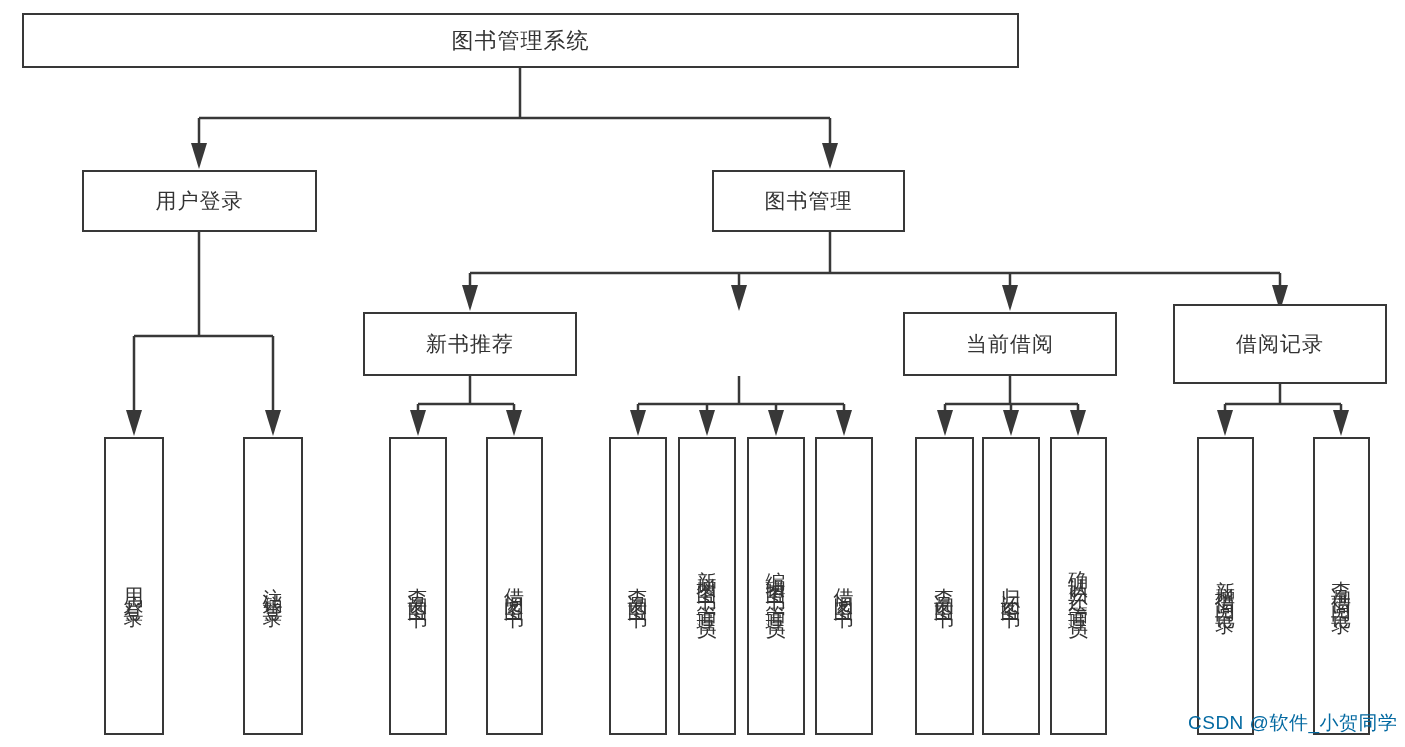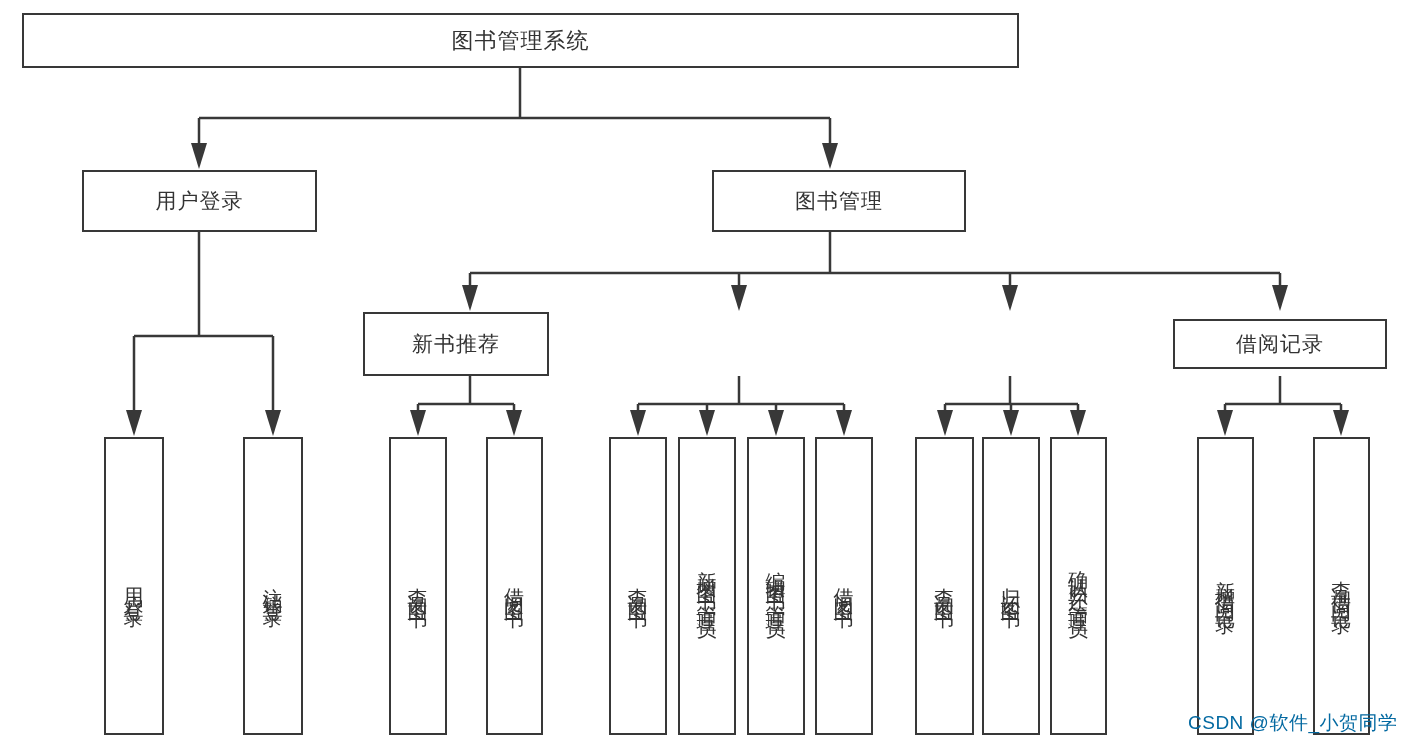--- a/index.html
+++ b/index.html
@@ -120,28 +120,31 @@
     </g>
   </svg>
 
   <div class="box root" style="left:22px;top:13px;width:997px;height:55px">
     <span class="hlabel">图书管理系统</span>
   </div>
 
   <div class="box" style="left:82px;top:170px;width:235px;height:62px">
     <span class="hlabel">用户登录</span>
   </div>
-  <div class="box" style="left:712px;top:170px;width:254px;height:62px">
+  <div class="box" style="left:712px;top:170px;width:193px;height:62px">
     <span class="hlabel">图书管理</span>
   </div>
 
-  <div class="box" style="left:363px;top:312px;width:186px;height:64px">
+  <div class="box" style="left:363px;top:312px;width:214px;height:64px">
     <span class="hlabel">新书推荐</span>
   </div>
-  <div class="box" style="left:1173px;top:319px;width:214px;height:50px">
+  <div class="box" style="left:903px;top:312px;width:214px;height:64px">
+    <span class="hlabel">当前借阅</span>
+  </div>
+  <div class="box" style="left:1173px;top:304px;width:214px;height:80px">
     <span class="hlabel">借阅记录</span>
   </div>
 
   <div class="leaf" style="left:104px;width:60px">
     <span class="vlabel">用户登录</span>
   </div>
   <div class="leaf" style="left:243px;width:60px">
     <span class="vlabel">注销登录</span>
   </div>
 

